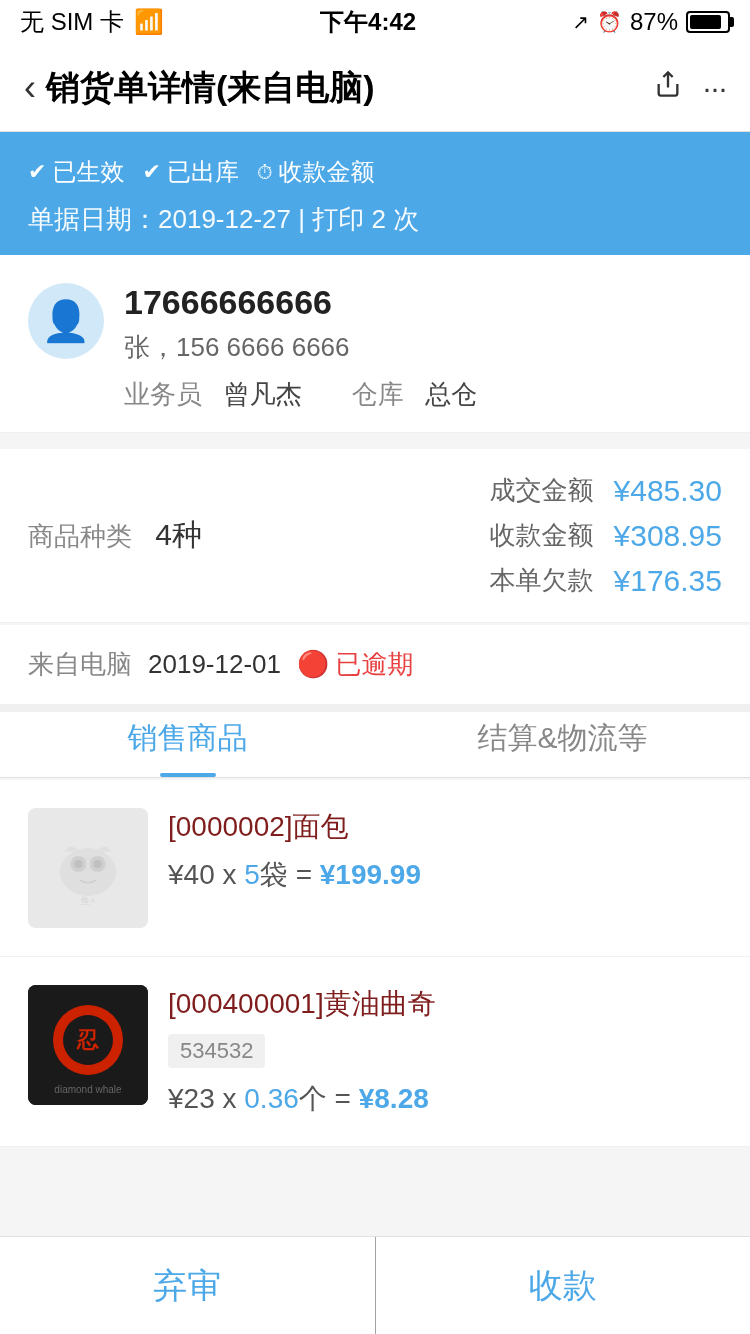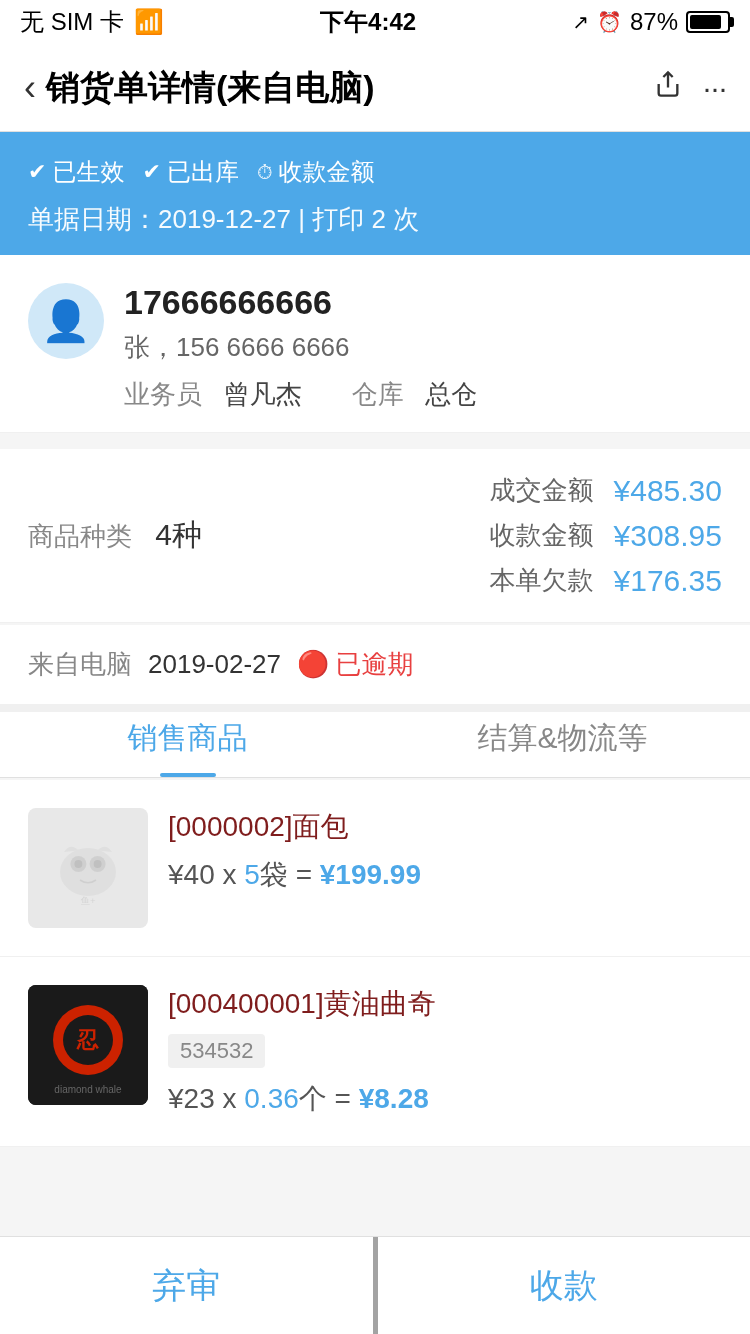--- a/index.html
+++ b/index.html
@@ -287,21 +287,21 @@
       border-top: 1px solid #e0e0e0;
     }
     .bottom-btn {
       flex: 1;
       display: flex;
       align-items: center;
       justify-content: center;
       font-size: 34px;
       cursor: pointer;
     }
-    .bottom-btn.cancel { color: #4da8e8; border-right: 5px solid #a3a3a3; }
+    .bottom-btn.cancel { color: #4da8e8; border-right: 1px solid #a3a3a3; }
     .bottom-btn.confirm { color: #4da8e8; }
 
     
     .owl-svg { width: 80px; height: 80px; opacity: 0.3; }
 
     
     .product-img-2 {
       width: 120px; height: 120px;
       border-radius: 8px;
       background: #1a1a1a;
@@ -406,21 +406,21 @@
       <div class="amount-row">
         <span class="amount-label">本单欠款</span>
         <span class="amount-value">¥176.35</span>
       </div>
     </div>
   </div>
 </div>
 
 <div class="due-section">
   <span class="due-label">来自电脑</span>
-  <span class="due-date">2019-02-27</span>
+  <span class="due-date">2019-12-01</span>
   <span class="overdue-badge">
     <span class="overdue-icon">🔴</span>
     <span>已逾期</span>
   </span>
 </div>
 
 <div class="tabs-bar">
   <div class="tab-item active">销售商品</div>
   <div class="tab-item">结算&amp;物流等</div>
 </div>

